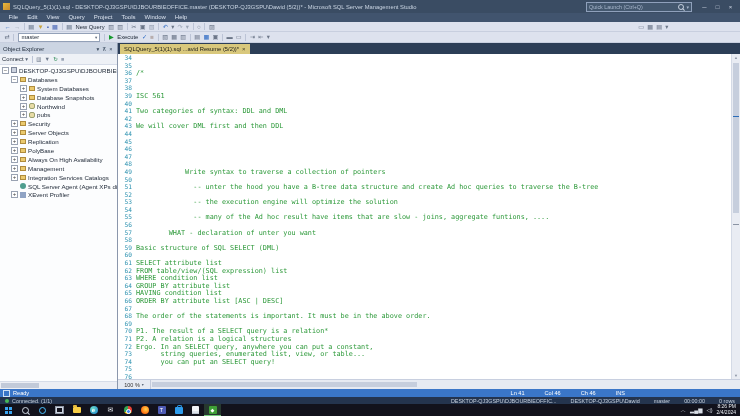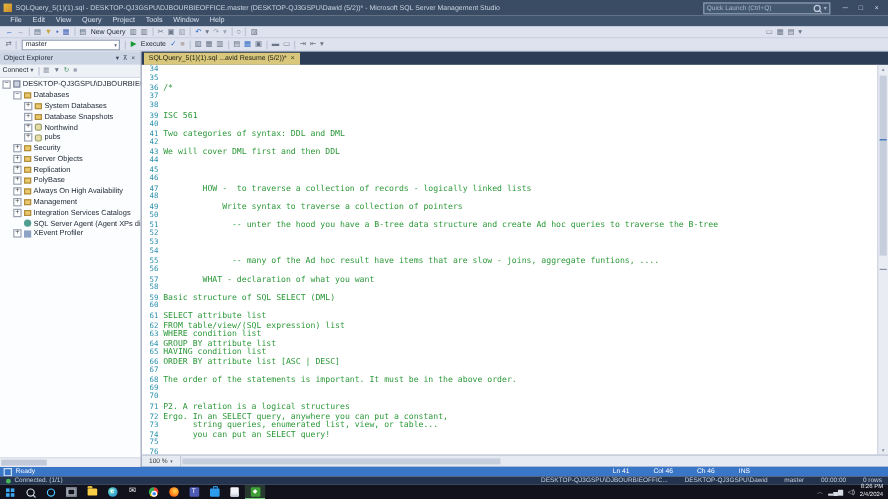--- a/index.html
+++ b/index.html
@@ -448,21 +448,20 @@
             </div>
             <div class="code-row">
               <span class="ln">45</span>
             </div>
             <div class="code-row">
               <span class="ln">46</span>
               <span class="ct"></span>
             </div>
             <div class="code-row">
               <span class="ln">47</span>
-              <span class="ct">        HOW -  to traverse a collection of records - logically linked lists</span>
             </div>
             <div class="code-row">
               <span class="ln">48</span>
               <span class="ct"></span>
             </div>
             <div class="code-row">
               <span class="ln">49</span>
               <span class="ct">            Write syntax to traverse a collection of pointers</span>
             </div>
             <div class="code-row">
@@ -472,36 +471,37 @@
             <div class="code-row">
               <span class="ln">51</span>
               <span class="ct">              -- unter the hood you have a B-tree data structure and create Ad hoc queries to traverse the B-tree</span>
             </div>
             <div class="code-row">
               <span class="ln">52</span>
               <span class="ct"></span>
             </div>
             <div class="code-row">
               <span class="ln">53</span>
+              <span class="ct">              -- the execution engine will optimize the solution</span>
             </div>
             <div class="code-row">
               <span class="ln">54</span>
               <span class="ct"></span>
             </div>
             <div class="code-row">
               <span class="ln">55</span>
               <span class="ct">              -- many of the Ad hoc result have items that are slow - joins, aggregate funtions, ....</span>
             </div>
             <div class="code-row">
               <span class="ln">56</span>
               <span class="ct"></span>
             </div>
             <div class="code-row">
               <span class="ln">57</span>
-              <span class="ct">        WHAT - declaration of what you want</span>
+              <span class="ct">        WHAT - declaration of unter you want</span>
             </div>
             <div class="code-row">
               <span class="ln">58</span>
               <span class="ct"></span>
             </div>
             <div class="code-row">
               <span class="ln">59</span>
               <span class="ct">Basic structure of SQL SELECT (DML)</span>
             </div>
             <div class="code-row">
@@ -539,20 +539,21 @@
             <div class="code-row">
               <span class="ln">68</span>
               <span class="ct">The order of the statements is important. It must be in the above order.</span>
             </div>
             <div class="code-row">
               <span class="ln">69</span>
               <span class="ct"></span>
             </div>
             <div class="code-row">
               <span class="ln">70</span>
+              <span class="ct">P1. The result of a SELECT query is a relation*</span>
             </div>
             <div class="code-row">
               <span class="ln">71</span>
               <span class="ct">P2. A relation is a logical structures</span>
             </div>
             <div class="code-row">
               <span class="ln">72</span>
               <span class="ct">Ergo. In an SELECT query, anywhere you can put a constant,</span>
             </div>
             <div class="code-row">

